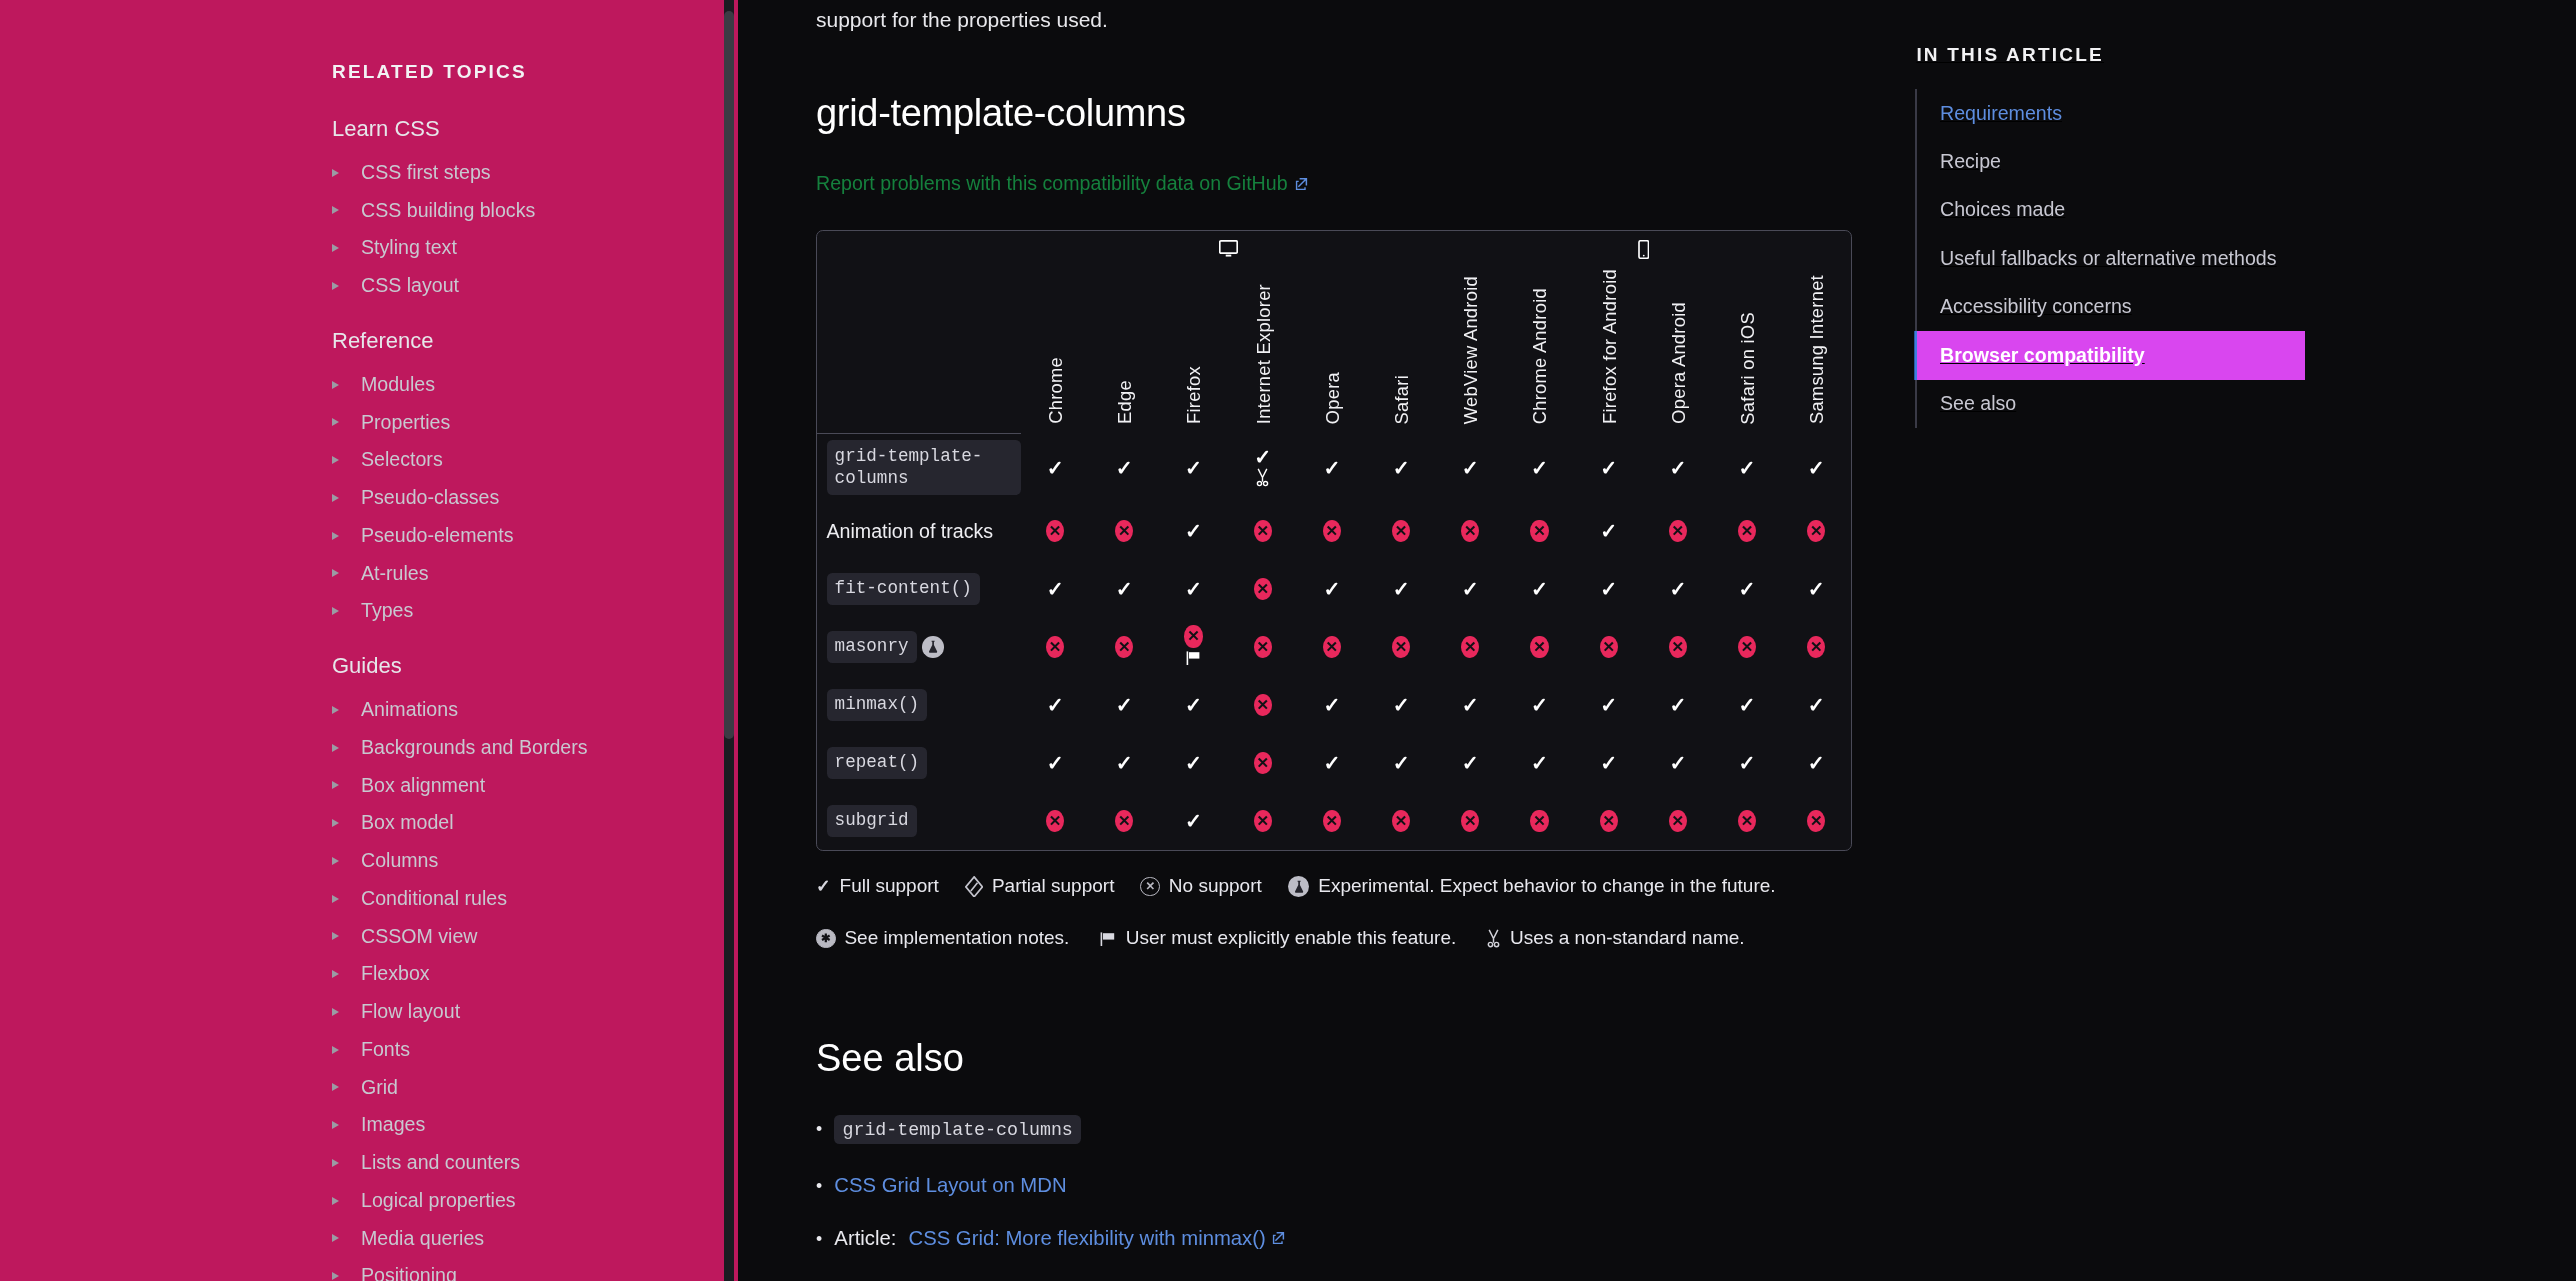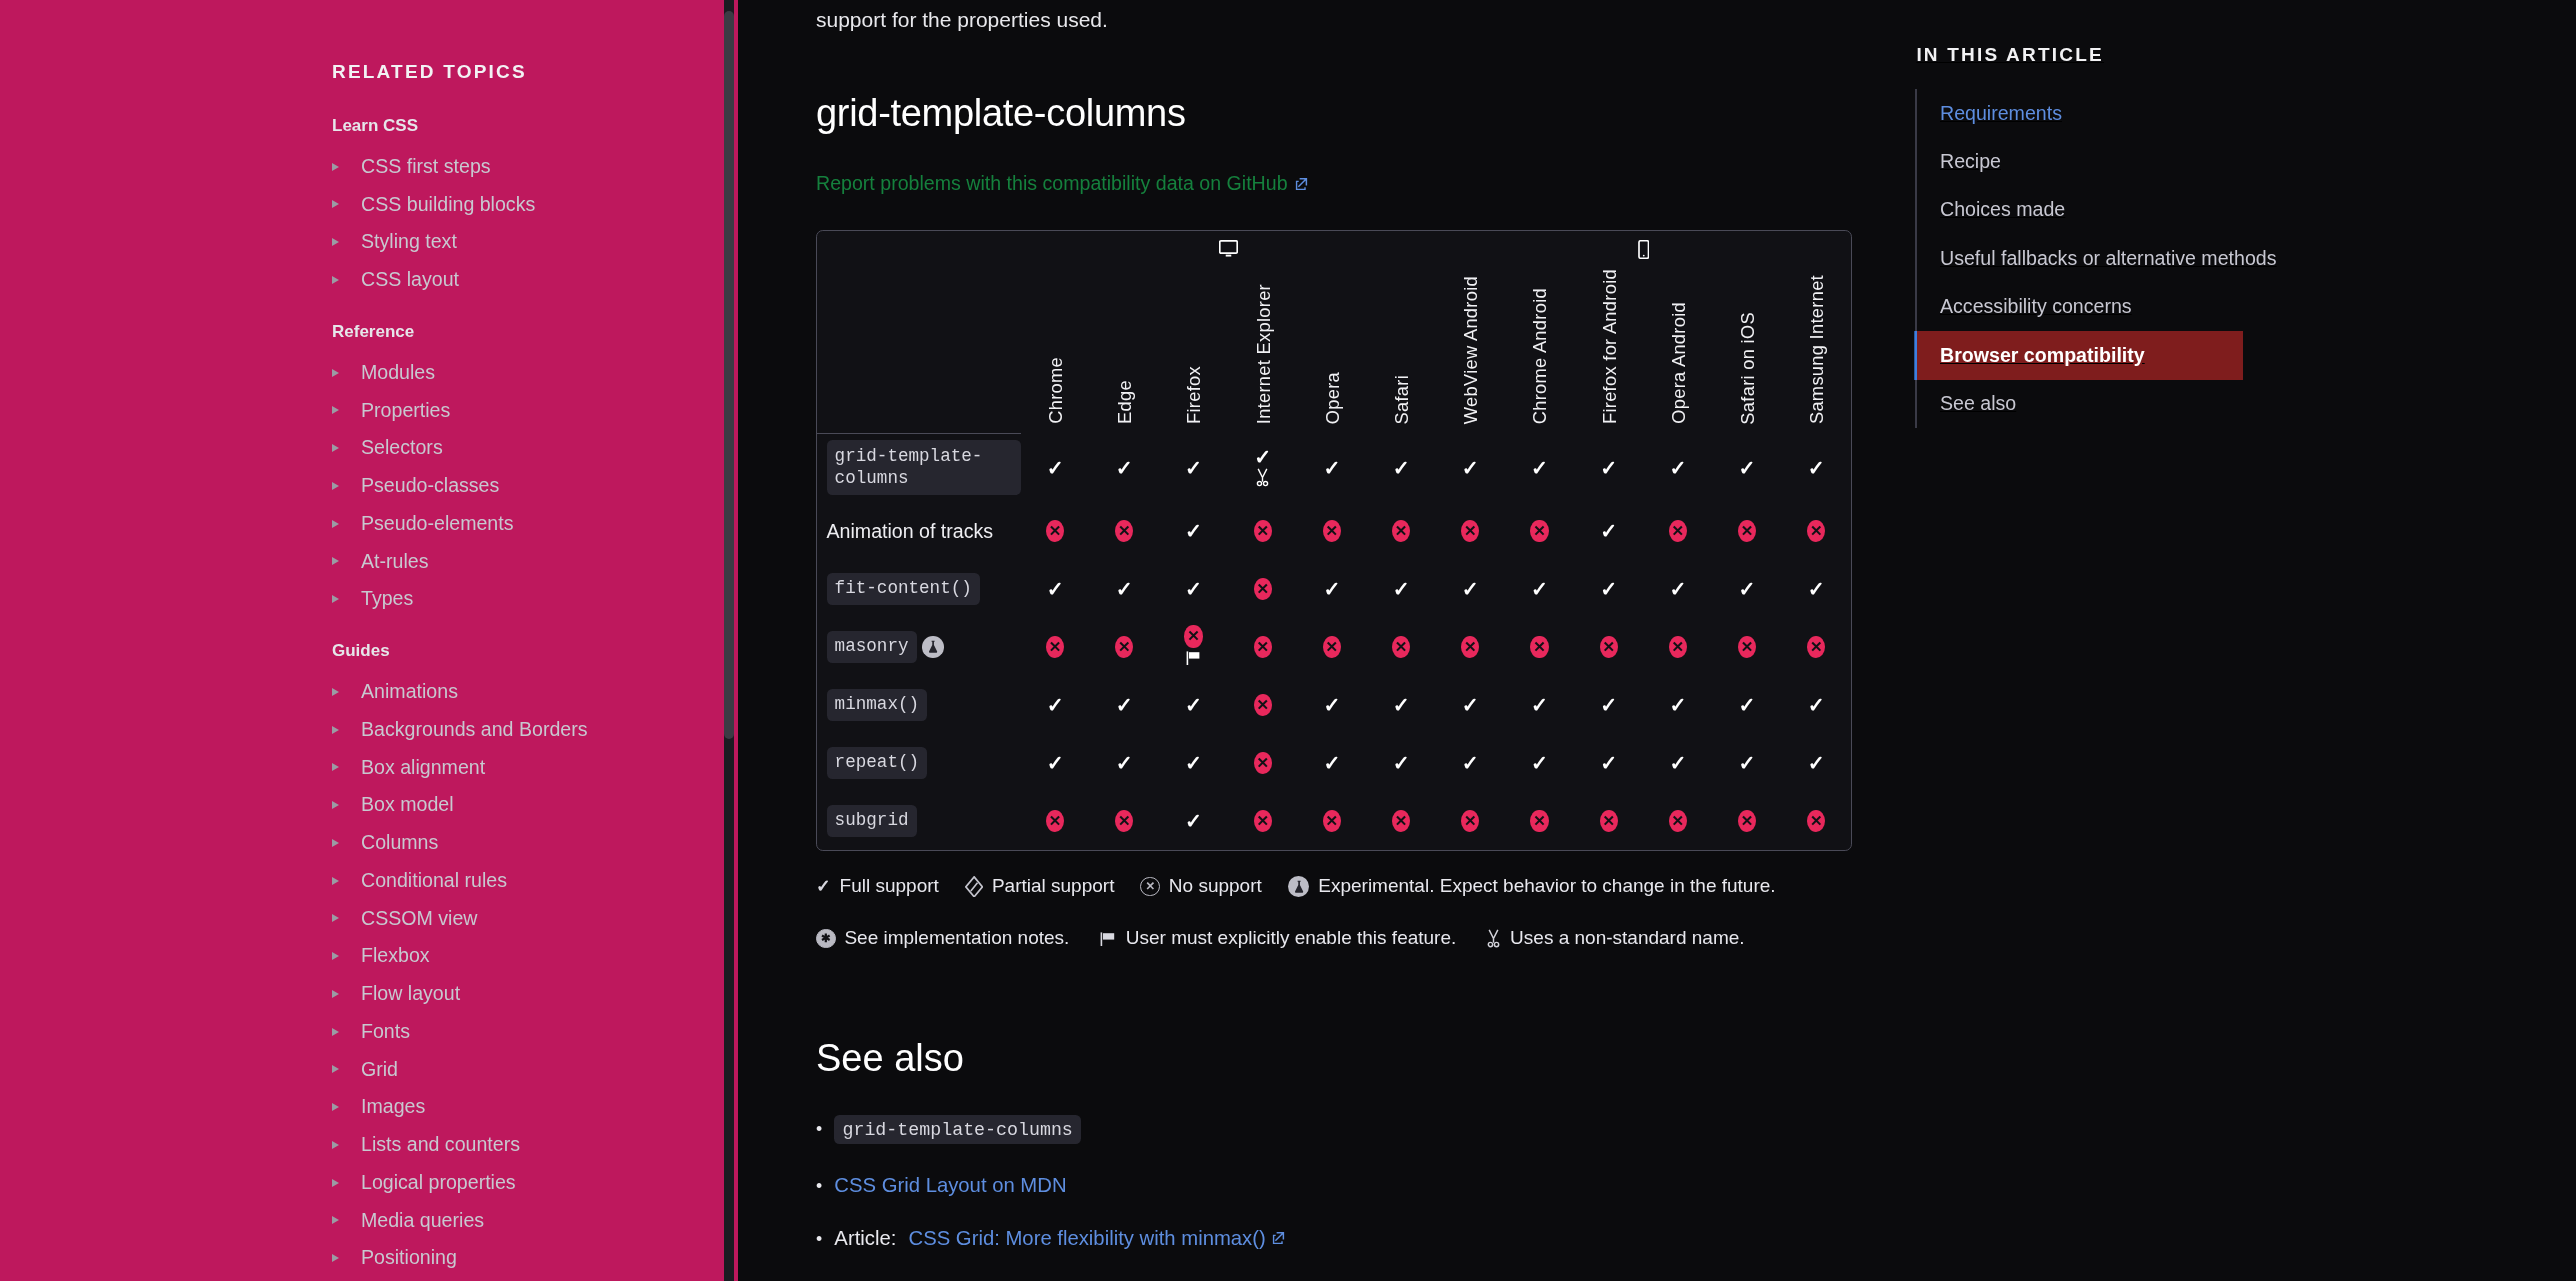--- a/index.html
+++ b/index.html
@@ -16,21 +16,21 @@
     position: absolute; left: 0; top: 0; width: 738px; height: 1282px;
     background: #be185d;
     overflow: hidden;
   }
   .sb-inner { padding: 61px 0 0 332px; }
   .sb-eyebrow {
     font-size: 19px; font-weight: 700; letter-spacing: 2.2px;
     color: #f2f2f4; margin-bottom: 32.5px;
   }
   .sb-group-title {
-    font-size: 17px; font-weight: 700; color: #e6e6ea;
+    font-size: 22px; font-weight: 400; color: #e6e6ea;
     margin-top: 23px; margin-bottom: 12.2px;
   }
   .sb-group-title.first { margin-top: 0; }
   .sb-item {
     display: flex; align-items: center; gap: 22px;
     font-size: 19.6px; color: #c8c8d0;
     padding: 8.1px 0; line-height: 1.1;
     cursor: pointer;
   }
   .sb-caret {
@@ -158,23 +158,23 @@
     font-size: 19px; font-weight: 700; letter-spacing: 2.2px; color: #f2f2f4;
     margin-bottom: 23px; padding-left: 1.4px;
   }
   .toc-list { border-left: 2.7px solid #3a3a46; }
   .toc-item {
     font-size: 19.6px; color: #c8c8d2; padding: 11.5px 0 11.5px 23px; line-height: 1.3;
     cursor: pointer;
   }
   .toc-item.link { color: #5e8ee0; }
   .toc-item.active {
-    color: #ffffff; font-weight: 700; background: #7f1d1d;
+    color: #ffffff; font-weight: 700; background: #d946ef;
     box-shadow: -2.7px 0 0 0 #3d7fe0;
-    width: 326px;
+    width: 388px;
   }
 </style>
 </head>
 <body>
 
 <div class="page">
 
   <aside class="sidebar">
     <div class="sb-track"></div>
     <div class="sb-scrollbar"></div>

